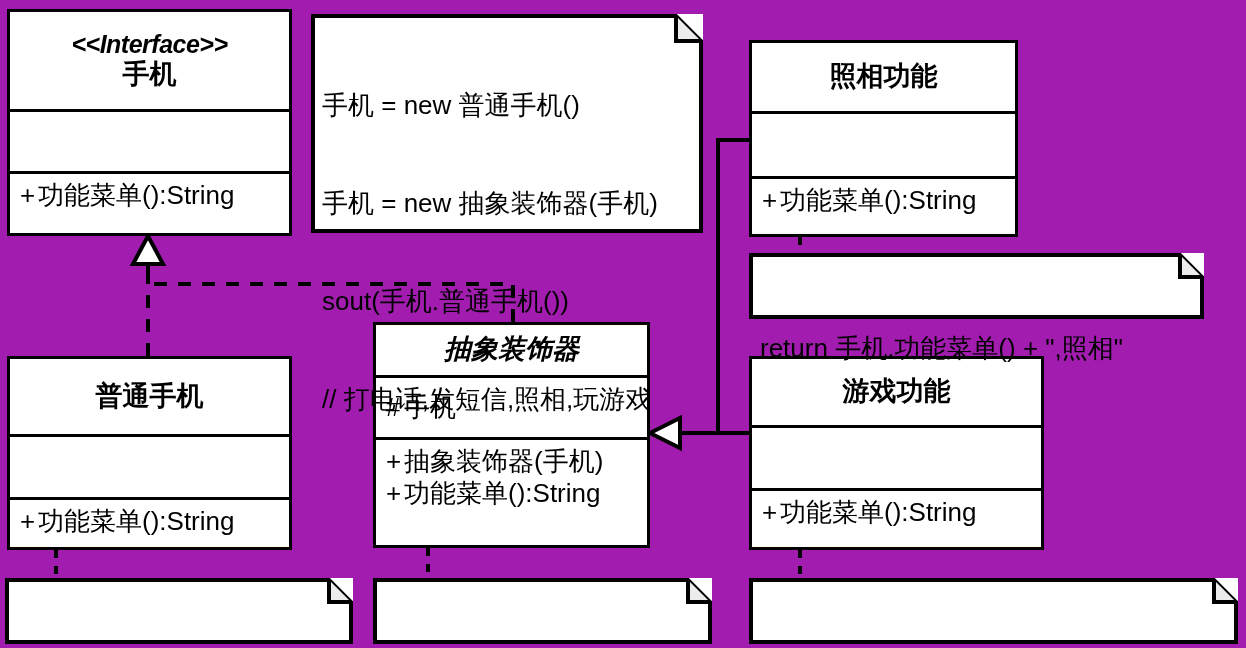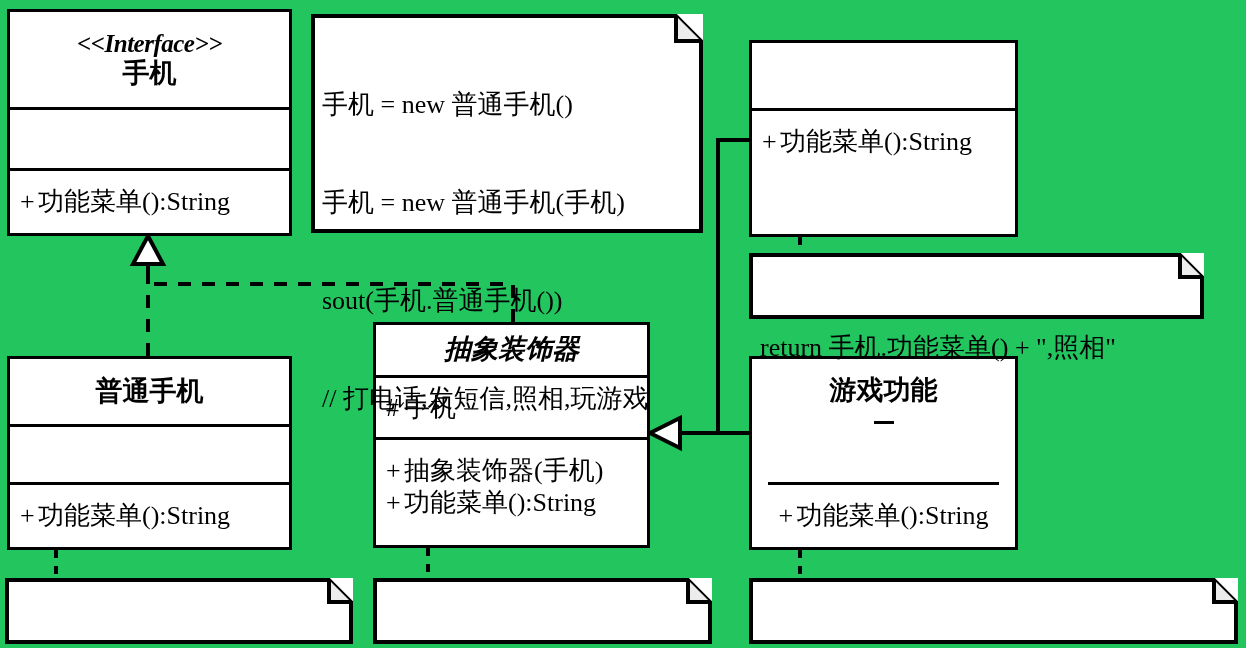--- a/index.html
+++ b/index.html
@@ -5,22 +5,22 @@
 <style>
   html, body {
     margin: 0;
     padding: 0;
     background: #ffffff;
   }
   #canvas {
     position: relative;
     width: 1246px;
     height: 648px;
-    background: #22c55e;
-    font-family: Liberation Serif, serif;
+    background: #a21caf;
+    font-family: Liberation Sans, sans-serif;
     overflow: hidden;
   }
   
   .uml-box {
     position: absolute;
     box-sizing: border-box;
     border: 3px solid #000000;
     background: #ffffff;
     display: flex;
     flex-direction: column;
@@ -52,21 +52,21 @@
   .cls-name {
     font-weight: 700;
     font-size: 27px;
     line-height: 1.15;
     color: #000;
   }
   .cls-name.abstract {
     font-style: italic;
   }
   .uml-attrs, .uml-ops {
-    padding: 15px 10px;
+    padding: 6px 10px;
     display: flex;
     flex-direction: column;
     justify-content: center;
   }
   .member {
     font-size: 26px;
     line-height: 1.22;
     color: #000;
     white-space: nowrap;
   }
@@ -160,27 +160,30 @@
     </div>
   </div>
 
   <div class="note" style="left:311px; top:14px; width:392px; height:219px;">
     <svg class="note-svg" viewBox="0 0 392 219" preserveAspectRatio="none" xmlns="http://www.w3.org/2000/svg">
       <path d="M2 2 L365 2 L390 27 L390 217 L2 217 Z" fill="#ffffff" stroke="#000" stroke-width="4"></path>
       <path d="M365 2 L365 27 L390 27" fill="#ececec" stroke="#000" stroke-width="4" stroke-linejoin="miter"></path>
     </svg>
     <div class="note-text" style="padding-top:9px;">
       <span class="line">手机 = new 普通手机()</span>
-      <span class="line">手机 = new 普通手机(手机)</span>
+      <span class="line">手机 = new 抽象装饰器(手机)</span>
       <span class="line">sout(手机.普通手机())</span>
       <span class="line">// 打电话,发短信,照相,玩游戏</span>
     </div>
   </div>
 
   <div class="uml-box" style="left:749px; top:40px; width:269px; height:197px;">
+    <div class="uml-section uml-title" style="height:68px;">
+      <span class="cls-name">照相功能</span>
+    </div>
     <div class="uml-section uml-attrs" style="height:65px;"></div>
     <div class="uml-section uml-ops">
       <div class="member">
         <span class="sigil">+</span><span>功能菜单():String</span>
       </div>
     </div>
   </div>
 
   <div class="note" style="left:749px; top:253px; width:455px; height:66px;">
     <svg class="note-svg" viewBox="0 0 455 66" preserveAspectRatio="none" xmlns="http://www.w3.org/2000/svg">
@@ -216,21 +219,21 @@
       <span class="cls-name">普通手机</span>
     </div>
     <div class="uml-section uml-attrs" style="height:63px;"></div>
     <div class="uml-section uml-ops">
       <div class="member">
         <span class="sigil">+</span><span>功能菜单():String</span>
       </div>
     </div>
   </div>
 
-  <div class="uml-box" style="left:749px; top:356px; width:269px; height:194px;align-items:center;">
+  <div class="uml-box" style="left:749px; top:356px; width:295px; height:194px;">
     <div class="uml-section uml-title" style="height:66px;">
       <span class="cls-name">游戏功能</span>
     </div>
     <div class="uml-section uml-attrs" style="height:63px;"></div>
     <div class="uml-section uml-ops">
       <div class="member">
         <span class="sigil">+</span><span>功能菜单():String</span>
       </div>
     </div>
   </div>

